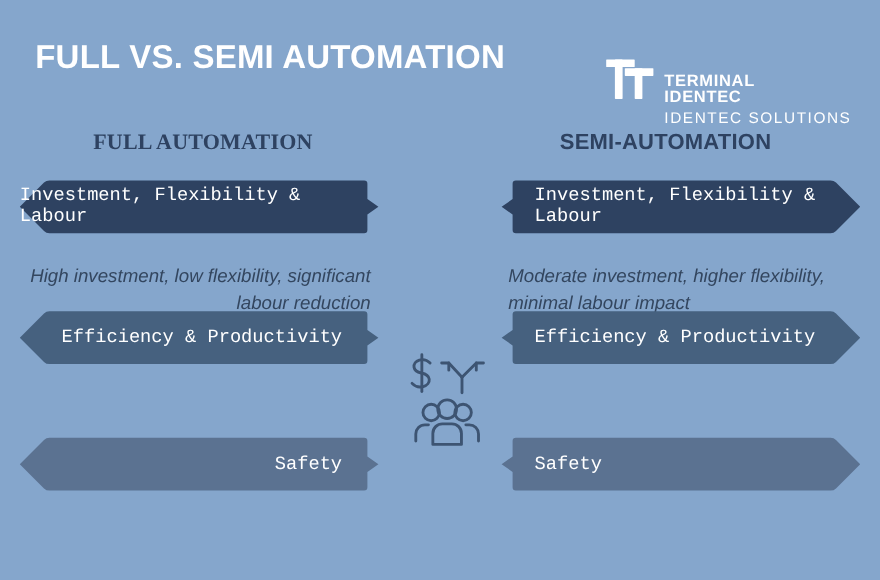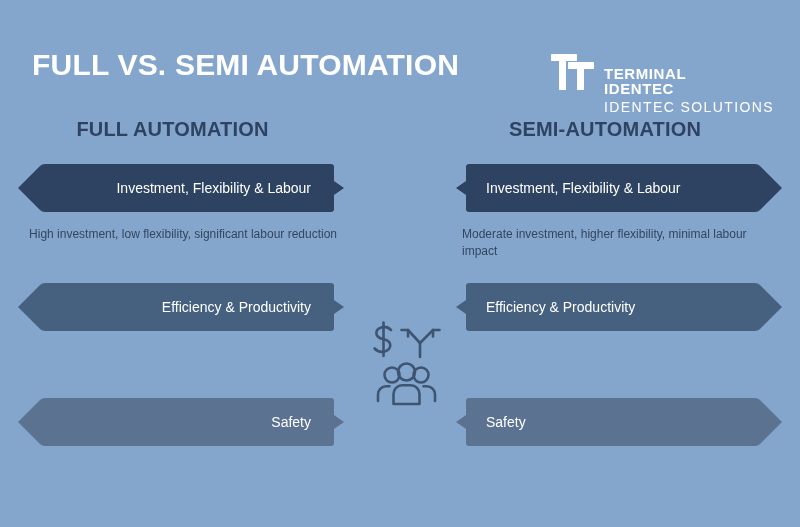--- a/index.html
+++ b/index.html
@@ -7,21 +7,21 @@
   body {
     background:#85a6cc;
     font-family:"Liberation Sans", sans-serif;
     position:relative;
     overflow:hidden;
   }
 
   
   .title {
     position:absolute;
-    left:32px; top:48px;
+    left:32px; top:36px;
     font-size:30px;
     font-weight:bold;
     color:#ffffff;
     letter-spacing:0.2px;
   }
 
   .logo {
     position:absolute;
     right:26px; top:30px;
     display:flex;
@@ -45,21 +45,21 @@
 
   
   .col-head {
     position:absolute;
     top:118px;
     font-size:20px;
     font-weight:bold;
     color:#2e4261;
     letter-spacing:0.2px;
   }
-  .col-head.left  { left:0; width:345px; text-align:center; }
+  .col-head.left  { left:12px; width:345px; text-align:center;font-family:Liberation Serif, serif; }
   .col-head.right { left:431px; width:348px; text-align:center; }
 
   
   .row { position:absolute; left:0; width:800px; }
   .row.r1 { top:163px; }
   .row.r2 { top:282px; }
   .row.r3 { top:397px; }
 
   .side { position:absolute; top:0; }
   .side.left  { left:18px;  width:327px; }
@@ -67,41 +67,43 @@
 
   
   .bar {
     height:50px;
     display:flex;
     align-items:center;
     position:relative;
   }
   .bar-label {
     color:#ffffff;
-    font-size:14px;
+    font-size:17px;
     position:relative;
     z-index:2;
+    font-family:Liberation Mono, monospace;
   }
   .side.left .bar { justify-content:flex-end; }
   .side.left .bar-label  { padding-right:34px; }
   .side.right .bar { justify-content:flex-start; }
   .side.right .bar-label { padding-left:34px; }
 
   .bar-shape {
     position:absolute;
     inset:0;
     z-index:1;
   }
   .bar-shape svg { width:100%; height:100%; display:block; }
 
   
   .desc {
-    margin-top:13px;
-    font-size:12px;
+    margin-top:26px;
+    font-size:17px;
     line-height:1.45;
+    font-style:italic;
   }
   .side.left  .desc { text-align:right; padding-right:8px; }
   .side.right .desc { text-align:left;  padding-left:10px; }
 
   
   .icon-cell {
     position:absolute;
     left:360px;
     width:92px;
     display:flex;

